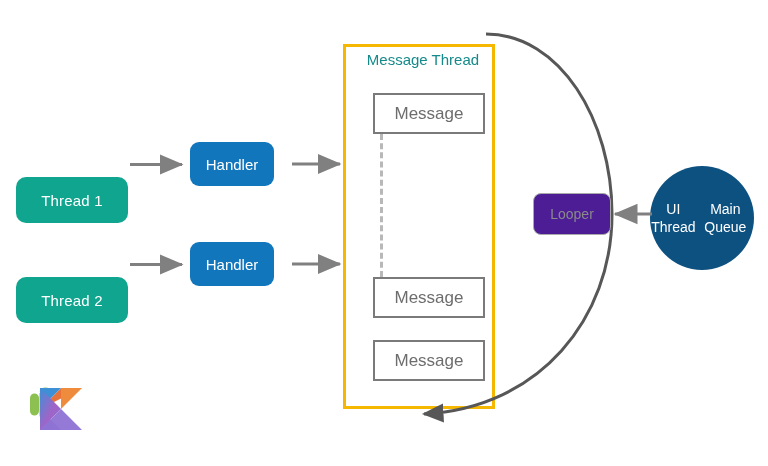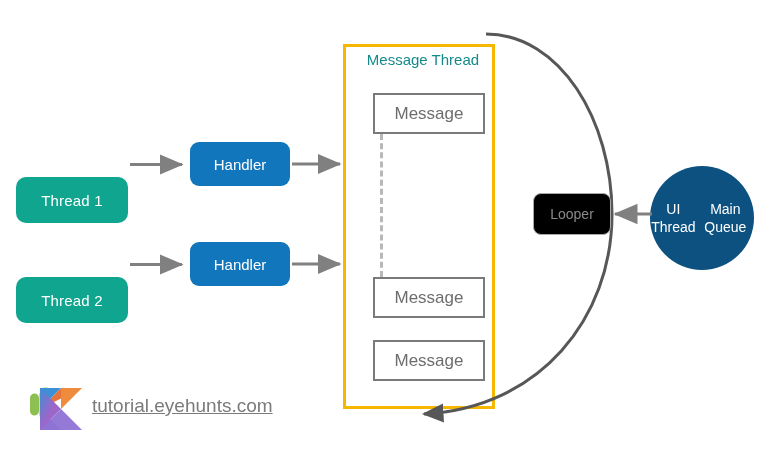--- a/index.html
+++ b/index.html
@@ -35,21 +35,21 @@
     color: #ffffff;
     font-size: 15px;
     letter-spacing: 0.2px;
     margin-top: 36px;
   }
   #thread-1 { left: 16px;  top: 141px; }
   #thread-2 { left: 16px;  top: 241px; text-align: right; }
 
   
   .handler-pill {
-    width: 100px;
+    width: 84px;
     height: 44px;
     border-radius: 9px;
     background: #1276bd;
     color: #ffffff;
     font-size: 15px;
   }
   #handler-1 { left: 190px; top: 142px; }
   #handler-2 { left: 190px; top: 242px; }
 
   
@@ -101,21 +101,21 @@
 
   
   #looper {
     position: absolute;
     left: 533px;
     top: 193px;
     width: 78px;
     height: 42px;
     border: 1.5px solid #a9a9a9;
     border-radius: 8px;
-    background: #000000;
+    background: #4c1d95;
     color: #8a8a8a;
     font-size: 14px;
     z-index: 5;
   }
 
   
   #ui-thread {
     position: absolute;
     left: 650px;
     top: 166px;
@@ -245,16 +245,15 @@
             <stop offset="55%" stop-color="#a064c8"></stop>
             <stop offset="100%" stop-color="#8e6fd0"></stop>
           </linearGradient>
         </defs>
         <path d="M33 8 h21 l-21 21 z" fill="#ef8b3c"></path>
         <path d="M33 29 l21 21 h-21 z" fill="#ffffff"></path>
         <path d="M12 50 l21 -21 l21 21 z" fill="#8e73d4" opacity="0.95"></path>
         <path d="M33 8 l21 0 l-42 42 l0 -21 z" fill="none"></path>
       </g>
     </svg>
-    <div id="brand-url">tutorial.eyehunts.com</div>
   </div>
 
 </div>
 
 </body></html>

